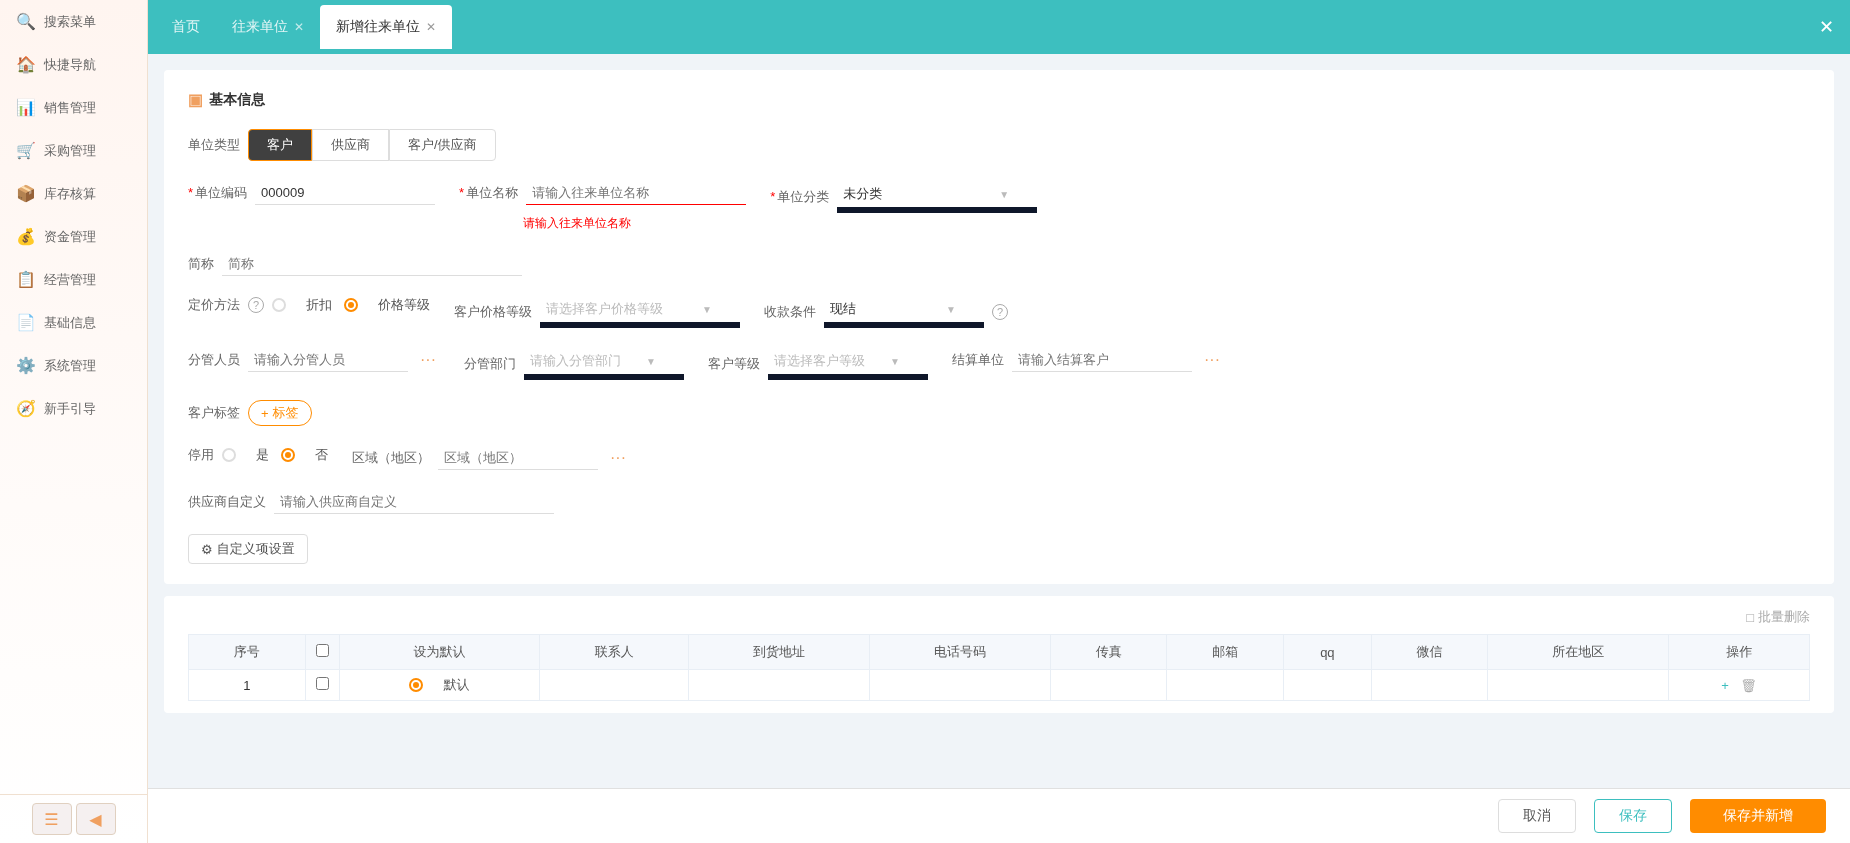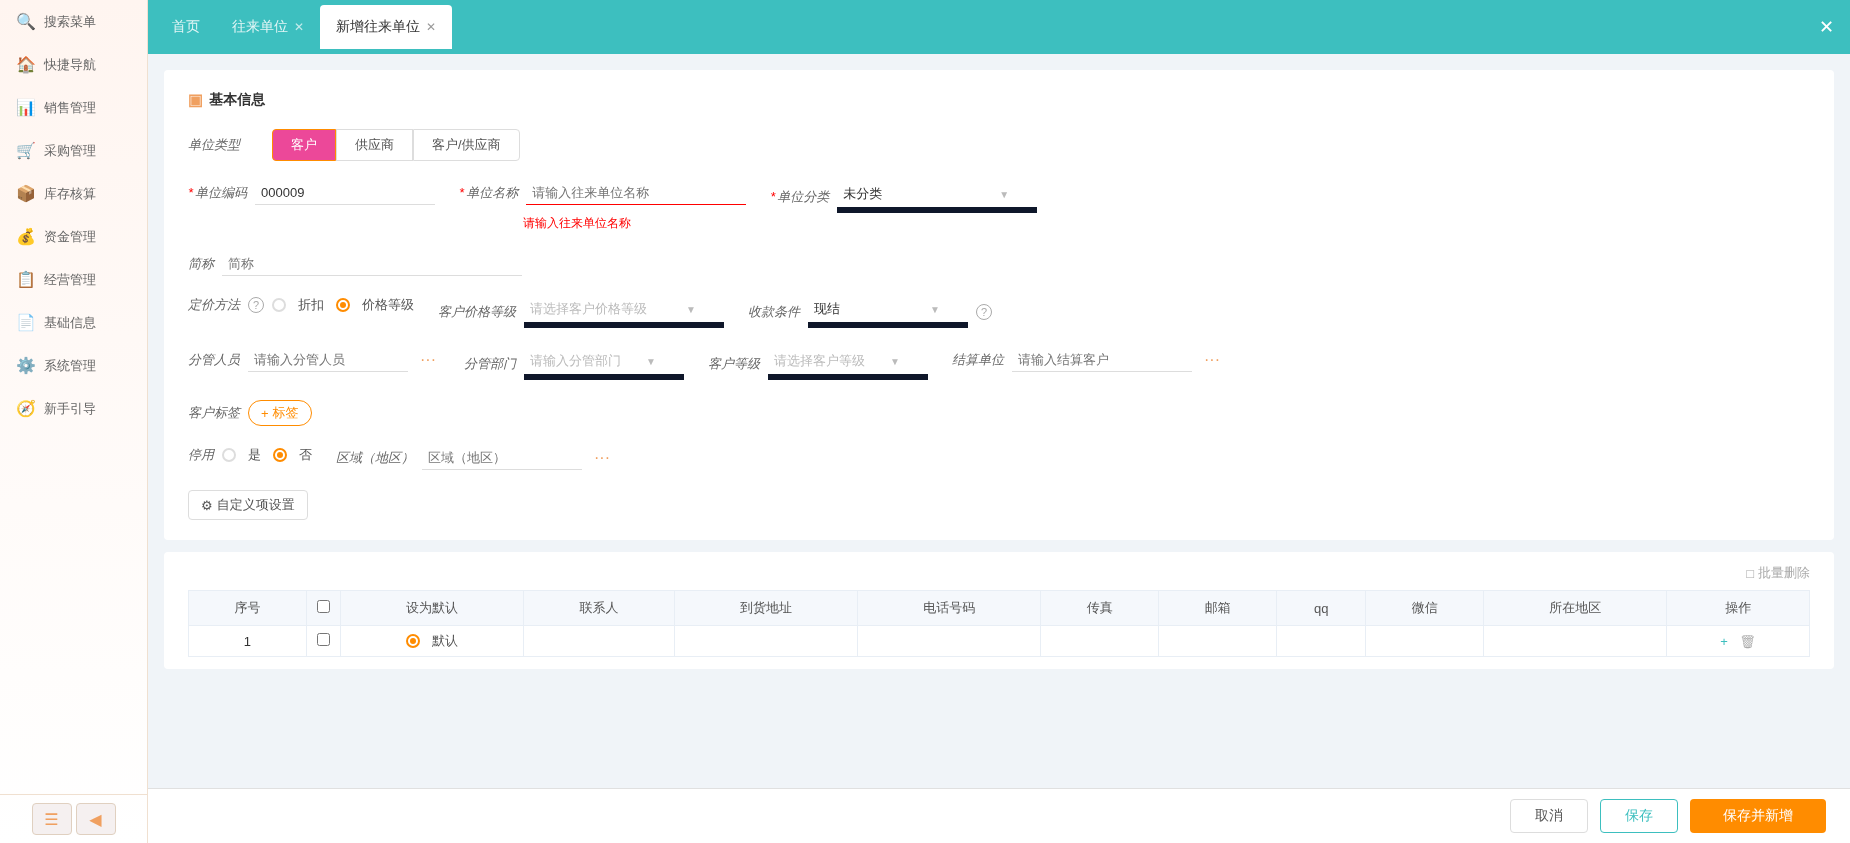--- a/index.html
+++ b/index.html
@@ -131,41 +131,40 @@
     }
     .form-group {
       display: flex;
       align-items: center;
       gap: 8px;
     }
     .form-label {
       color: #666;
       font-size: 13px;
       white-space: nowrap;
-      font-style: italic;
     }
     .form-label.required::before {
       content: '*';
       color: red;
       margin-right: 2px;
     }
 
     
     .type-btn-group { display: flex; gap: 0; }
     .type-btn {
       padding: 6px 18px;
       border: 1px solid #ddd;
       cursor: pointer;
       font-size: 13px;
       background: #fff;
       color: #555;
     }
     .type-btn:first-child { border-radius: 4px 0 0 4px; }
     .type-btn:last-child { border-radius: 0 4px 4px 0; }
-    .type-btn.active { background: #ec4899; color: #fff; border-color: #ff8c00; margin-left: 24px; }
+    .type-btn.active { background: #404040; color: #fff; border-color: #ff8c00; }
 
     
     .form-input {
       border: none;
       border-bottom: 1px solid #ddd;
       padding: 4px 6px;
       font-size: 13px;
       outline: none;
       color: #333;
       background: transparent;
@@ -186,21 +185,21 @@
       position: relative;
       cursor: pointer;
       display: inline-flex;
       align-items: center;
       gap: 4px;
     }
     .form-select .arrow { color: #bbb; font-size: 10px; margin-left: auto; }
 
     
     .radio-group { display: flex; gap: 12px; align-items: center; }
-    .radio-item { display: flex; align-items: center; gap: 12px; cursor: pointer; font-size: 13px; color: #555; }
+    .radio-item { display: flex; align-items: center; gap: 20px; cursor: pointer; font-size: 13px; color: #555; }
     .radio-circle {
       width: 14px; height: 14px;
       border-radius: 50%;
       border: 2px solid #ddd;
       display: flex; align-items: center; justify-content: center;
     }
     .radio-circle.checked { border-color: #ff8c00; }
     .radio-circle.checked::after {
       content: '';
       width: 6px; height: 6px;
@@ -275,21 +274,21 @@
     }
     .data-table .checkbox-cell { width: 32px; }
 
     
     .footer {
       background: #fff;
       border-top: 1px solid #e0e0e0;
       padding: 10px 24px;
       display: flex;
       justify-content: flex-end;
-      gap: 12px;
+      gap: 18px;
       flex-shrink: 0;
     }
     .btn-cancel {
       padding: 7px 24px;
       border: 1px solid #ddd;
       border-radius: 4px;
       background: #fff;
       color: #555;
       cursor: pointer;
       font-size: 14px;
@@ -516,20 +515,26 @@
             </div>
           </div>
         </div>
         <div class="form-group">
           <span class="form-label">区域（地区）</span>
           <input class="form-input" type="text" style="width: 160px;" placeholder="区域（地区）">
           <span class="more-btn">···</span>
         </div>
       </div>
 
+      <div class="form-row">
+        <div class="form-group">
+          <span class="form-label">供应商自定义</span>
+          <input class="form-input" type="text" style="width: 280px;" placeholder="请输入供应商自定义">
+        </div>
+      </div>
 
       <div style="margin-top:8px;">
         <button class="custom-btn">
           <span>⚙</span>
           <span>自定义项设置</span>
         </button>
       </div>
     </div>
 
     <div class="table-section">

